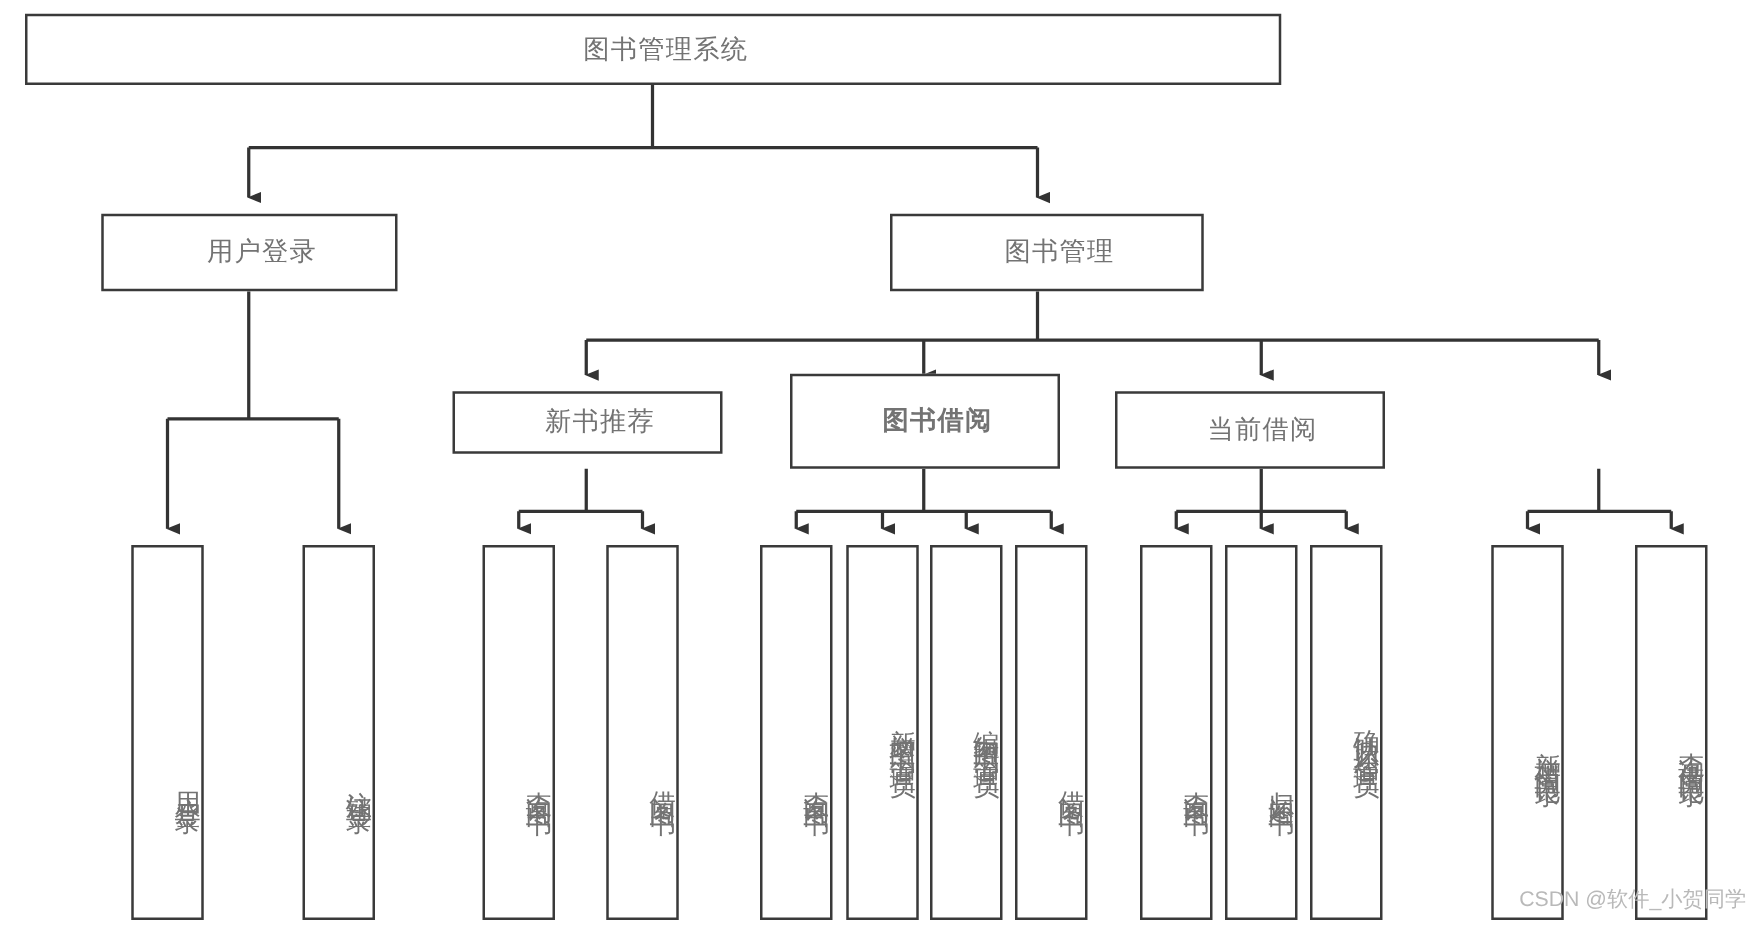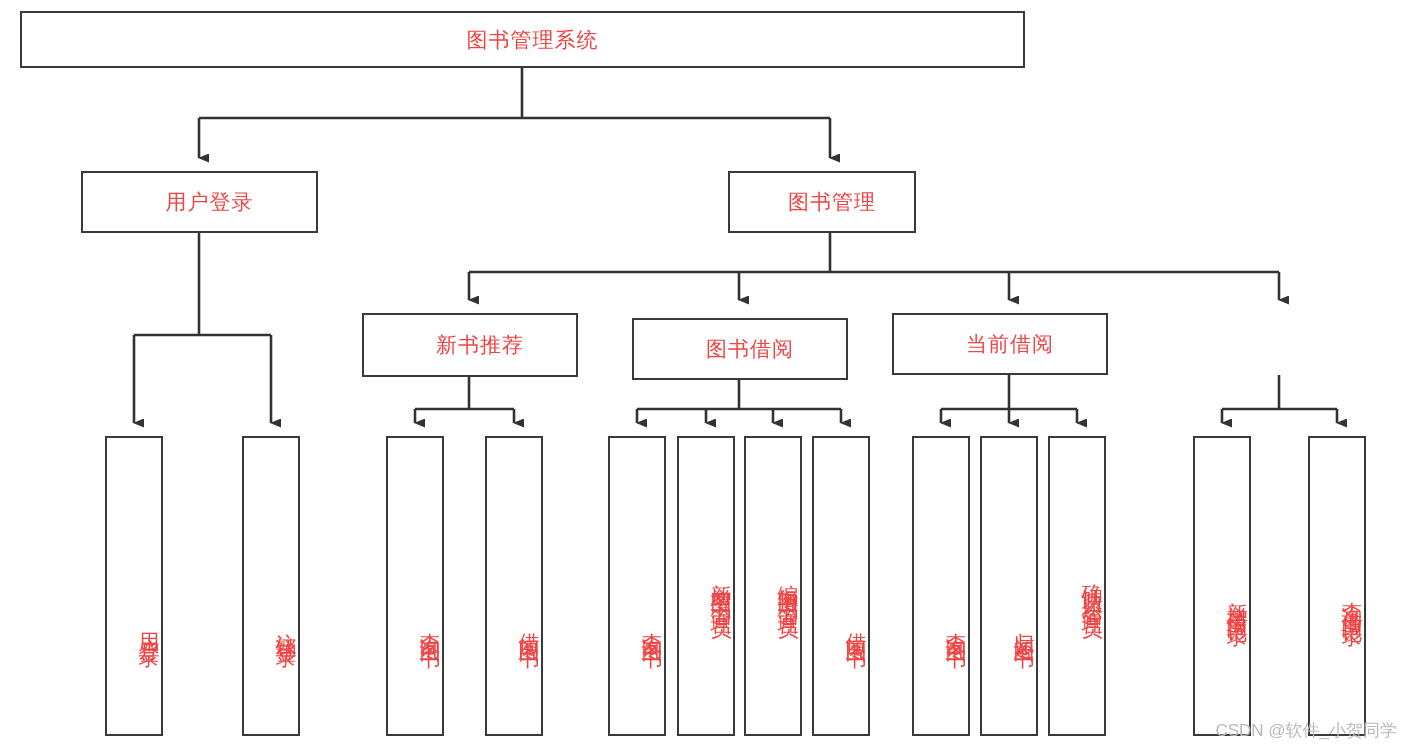--- a/index.html
+++ b/index.html
@@ -27,21 +27,21 @@
     height: 747px;
   }
   .node {
     position: absolute;
     box-sizing: border-box;
     background: #ffffff;
     border: 2.5px solid #3a3a3a;
     display: flex;
     align-items: center;
     justify-content: center;
-    color: #ef4444;
+    color: #737373;
     padding-left: 20px;
   }
   .node-h {
     font-size: 21px;
     letter-spacing: 1px;
     line-height: 1.1;
   }
   .node-v {
     writing-mode: vertical-rl;
     text-orientation: upright;
@@ -53,21 +53,21 @@
     padding-top: 6px;
   }
   .node-v .vlabel {
     writing-mode: vertical-rl;
     text-orientation: upright;
     display: block;
   }
   .watermark {
     position: absolute;
     right: 8px;
-    bottom: 5px;
+    bottom: 16px;
     font-size: 17px;
     color: #b9b9b9;
     white-space: nowrap;
     font-family: "Liberation Sans", "DejaVu Sans", sans-serif;
   }
 </style>
 </head>
 <body>
 
 <div id="diagram-root">
@@ -122,28 +122,28 @@
     </g>
   </svg>
 
   <div class="node node-h" style="left:20px; top:11px; width:1005px; height:57px;">
     <span>图书管理系统</span>
   </div>
 
   <div class="node node-h" style="left:81px; top:171px; width:237px; height:62px;">
     <span>用户登录</span>
   </div>
-  <div class="node node-h" style="left:728px; top:171px; width:188px; height:62px;">
+  <div class="node node-h" style="left:712px; top:171px; width:251px; height:62px;">
     <span>图书管理</span>
   </div>
 
-  <div class="node node-h" style="left:362px; top:313px; width:216px; height:64px;text-align:right;">
+  <div class="node node-h" style="left:362px; top:313px; width:216px; height:50px;text-align:right;">
     <span>新书推荐</span>
   </div>
-  <div class="node node-h" style="left:632px; top:318px; width:216px; height:62px;">
+  <div class="node node-h" style="left:632px; top:299px; width:216px; height:76px;font-weight:bold;">
     <span>图书借阅</span>
   </div>
   <div class="node node-h" style="left:892px; top:313px; width:216px; height:62px;">
     <span>当前借阅</span>
   </div>
 
   <div class="node node-v" style="left:105px; top:436px; width:58px; height:300px; padding-top:80px;">
     <span class="vlabel">用户登录</span>
   </div>
   <div class="node node-v" style="left:242px; top:436px; width:58px; height:300px; padding-top:80px;">

